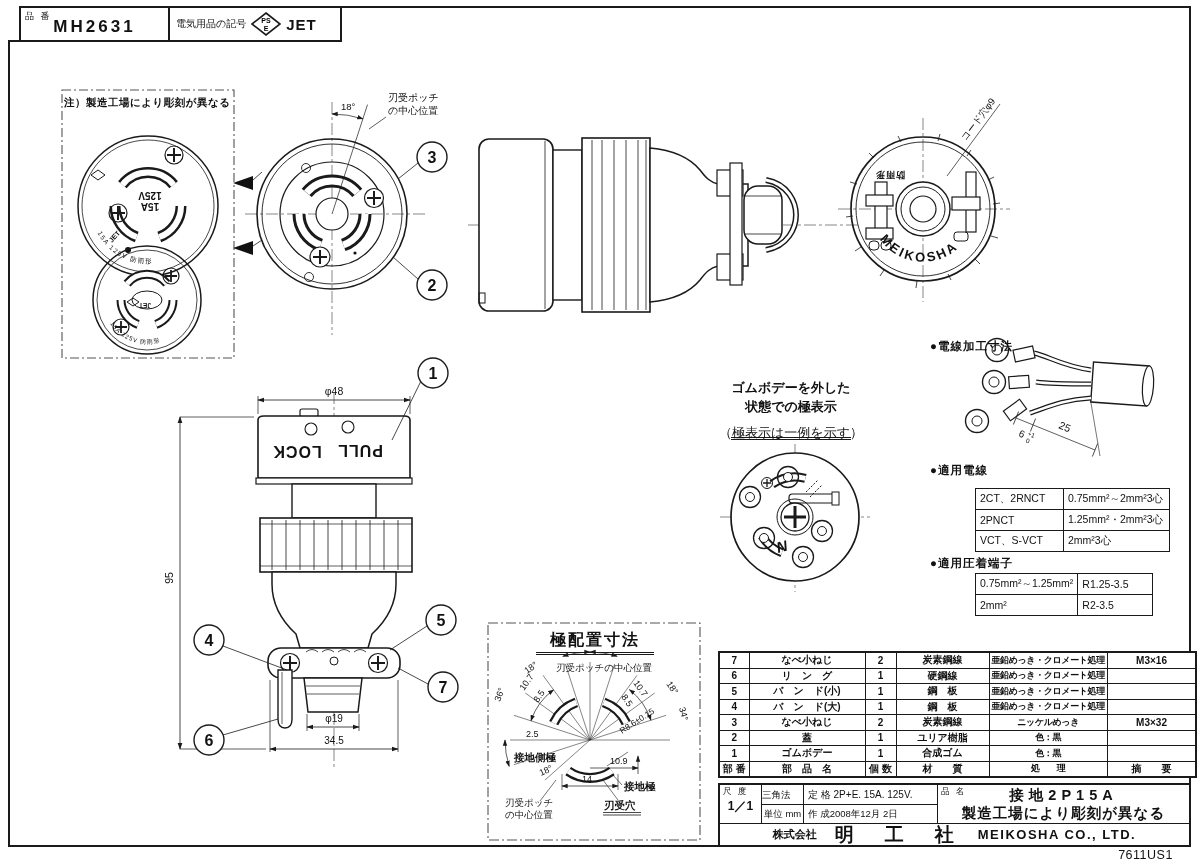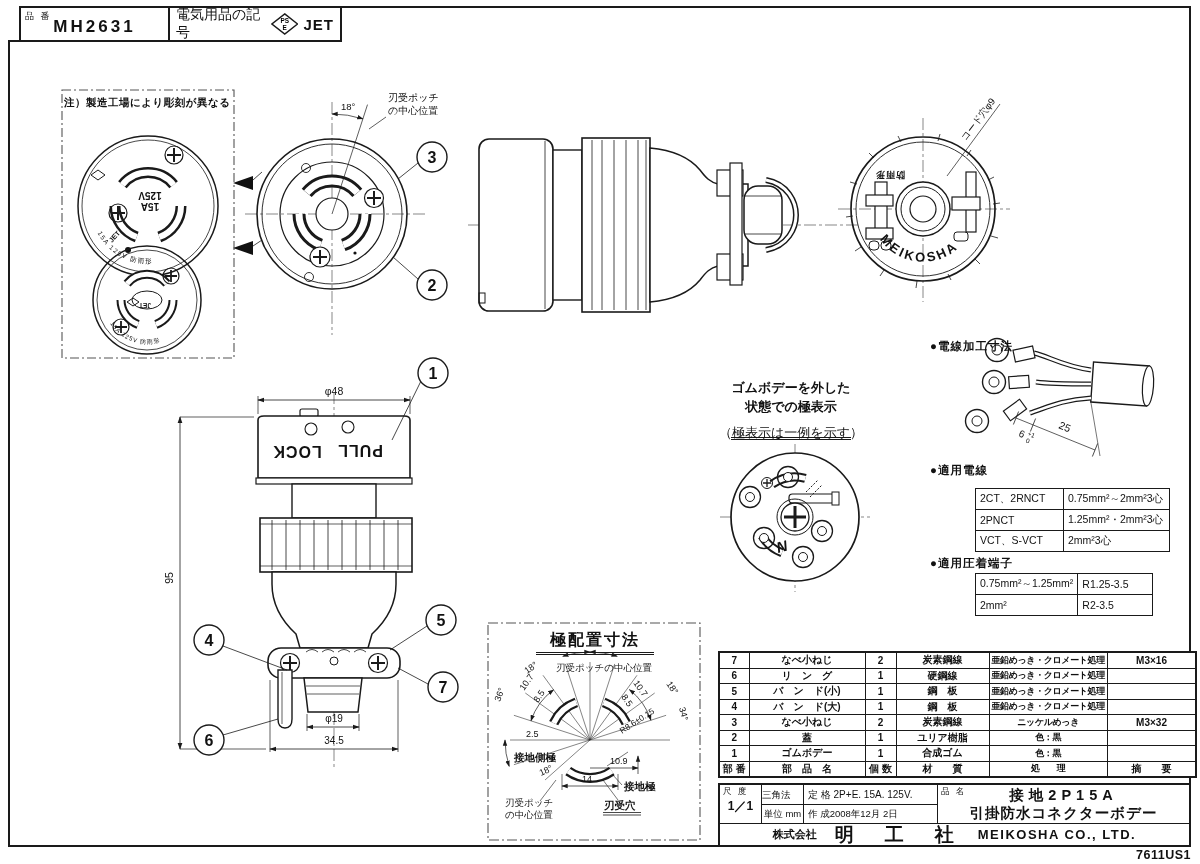--- a/index.html
+++ b/index.html
@@ -7,42 +7,42 @@
          font-family:"Liberation Sans","DejaVu Sans",sans-serif;color:#111;}
   .frame{position:absolute;left:8px;top:6px;width:1179px;height:837px;border:2px solid #1a1a1a;}
   svg.art{position:absolute;left:0;top:0;width:1200px;height:864px;}
   svg.art text{font-family:"Liberation Sans","DejaVu Sans",sans-serif;fill:#111;}
   .strip{position:absolute;top:6px;left:8px;display:flex;height:34px;border-bottom:2px solid #1a1a1a;background:#fff;}
   .strip .c1{width:147px;border-right:2px solid #1a1a1a;position:relative;border-left:2px solid #1a1a1a;border-top:2px solid #1a1a1a;margin-left:11px;}
   .strip .c2{width:158px;border-right:2px solid #1a1a1a;border-top:2px solid #1a1a1a;display:flex;align-items:center;gap:5px;padding:0 6px;}
   .lbl-s{font-size:9px;letter-spacing:2px;}
   .c1 .lbl-s{position:absolute;left:4px;top:2px;}
   .c1 .pn{position:absolute;left:0;right:0;top:9px;text-align:center;font-size:17px;font-weight:bold;letter-spacing:3px;}
-  .c2 .sym{font-size:14px;}
+  .c2 .sym{font-size:10px;}
   .c2 .jet{font-size:15px;font-weight:bold;letter-spacing:1px;}
   .note-txt{position:absolute;left:64px;top:96px;font-size:10.5px;font-weight:600;letter-spacing:.5px;}
   .hd{position:absolute;font-size:11.5px;font-weight:600;letter-spacing:1px;}
   table.sp{border-collapse:collapse;position:absolute;background:#fff;table-layout:fixed;}
   table.sp td{border:1px solid #1a1a1a;font-size:10.5px;padding:0 4px;height:20px;white-space:nowrap;overflow:hidden;}
   table.wires{left:975px;top:488px;}
   table.terms{left:975px;top:573px;}
   table.wires td,table.terms td{text-align:left;}
   table.parts{left:718px;top:651px;border:2px solid #1a1a1a;}
   table.parts td{height:14.5px;font-size:10px;text-align:center;padding:0 2px;font-weight:bold;}
   table.parts td:nth-child(5){font-size:9px;letter-spacing:-.4px;}
   table.parts td:nth-child(1),table.parts td:nth-child(3){font-weight:600;}
   .ptitle{position:absolute;left:536px;top:630px;width:118px;text-align:center;font-size:16px;
           font-weight:bold;letter-spacing:2px;border-bottom:3px double #1a1a1a;padding-bottom:1px;}
   .pdhead{position:absolute;left:700px;top:379px;width:182px;text-align:center;font-size:13px;font-weight:600;line-height:1.45;}
   .pdhead .ul{display:inline-block;border-bottom:3px double #1a1a1a;padding-bottom:20px;}
   .pdsub{position:absolute;left:688px;top:424px;width:206px;text-align:center;font-size:13px;}
   .tblock{position:absolute;left:718px;top:783px;width:473px;height:64px;border:2px solid #1a1a1a;box-sizing:border-box;background:#fff;}
   .tb{position:absolute;box-sizing:border-box;}
   .tb .tiny{position:absolute;left:3px;top:1px;font-size:8.5px;letter-spacing:2px;}
-  .docno{position:absolute;left:1100px;top:848px;width:91px;text-align:right;font-size:12.5px;font-weight:bold;letter-spacing:.5px;}
+  .docno{position:absolute;left:1100px;top:848px;width:91px;text-align:center;font-size:12.5px;font-weight:normal;letter-spacing:.5px;}
 </style>
 </head>
 <body>
 
 <div class="sheet">
   <div class="frame"></div>
 
   <div class="strip">
     <div class="c1">
       <span class="lbl-s">品 番</span>
@@ -566,21 +566,21 @@
     </div>
     <div class="tb" style="left:84px;top:0;width:134px;height:20px;border-right:1px solid #1a1a1a;border-bottom:1px solid #1a1a1a;font-size:10px;line-height:20px;padding-left:4px;">
       <span>定 格</span>&nbsp;<span>2P+E. 15A. 125V.</span>
     </div>
     <div class="tb" style="left:84px;top:20px;width:134px;height:18px;border-right:1px solid #1a1a1a;font-size:9.5px;line-height:18px;padding-left:4px;">
       <span>作 成</span><span>2008年12月 2日</span>
     </div>
     <div class="tb" style="left:218px;top:0;width:251px;height:38px;">
       <span class="tiny">品 名</span>
       <div style="position:absolute;left:0;right:0;top:1px;text-align:center;font-size:14.5px;font-weight:bold;letter-spacing:5px;">接地2P15A</div>
-      <div style="position:absolute;left:0;right:0;top:19px;text-align:center;font-size:14.5px;font-weight:bold;letter-spacing:1px;">引掛防水コネクターボデー</div>
+      <div style="position:absolute;left:0;right:0;top:19px;text-align:center;font-size:14.5px;font-weight:bold;letter-spacing:1px;">製造工場により彫刻が異なる</div>
     </div>
     <div class="tb" style="left:0;top:38px;width:469px;height:22px;border-top:1.5px solid #1a1a1a;display:flex;align-items:center;justify-content:center;gap:18px;">
       <span style="font-size:11px;font-weight:600;">株式会社</span>
       <span style="font-size:19px;font-weight:bold;letter-spacing:6px;">明　工　社</span>
       <span style="font-size:13px;font-weight:bold;letter-spacing:1.5px;">MEIKOSHA CO., LTD.</span>
     </div>
   </div>
 
   <div class="docno">7611US1</div>
 </div>

